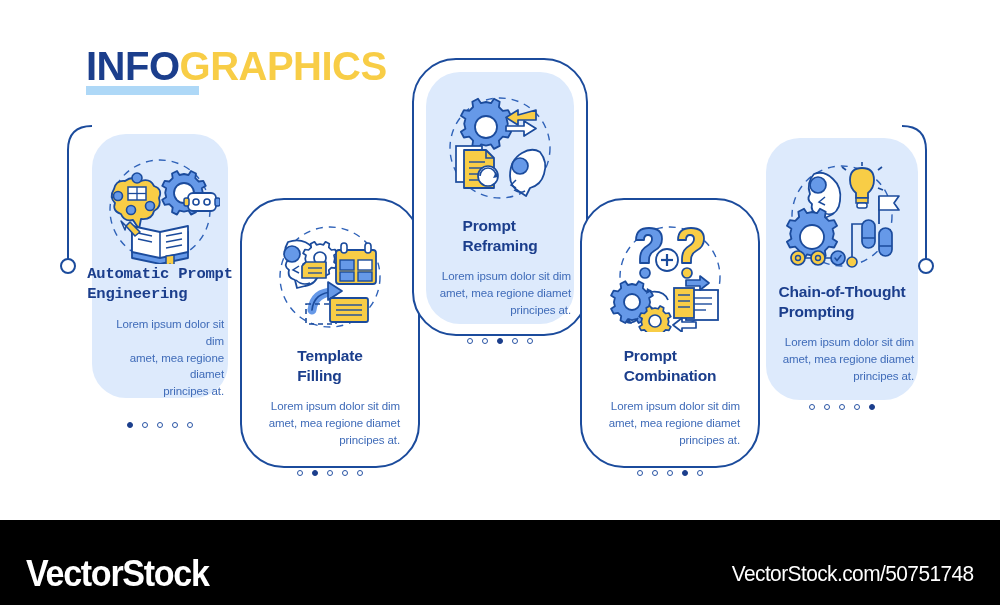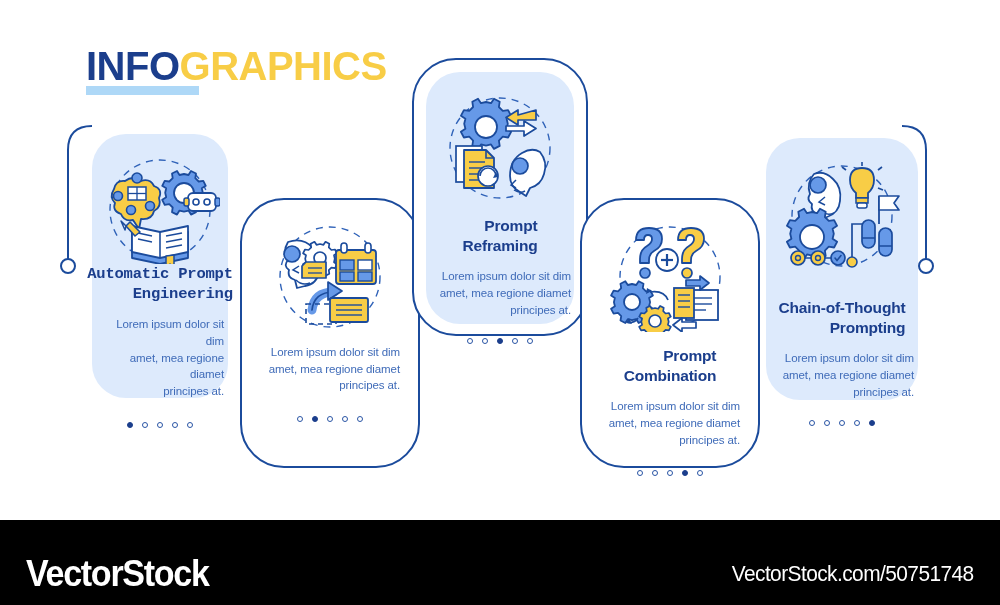--- a/index.html
+++ b/index.html
@@ -53,21 +53,21 @@
     width:100%; height:100%;
     display:flex; flex-direction:column; align-items:center;
     padding-top:10px;
   }
 
   .icon-wrap { position:relative; }
   .icon-wrap svg { display:block; }
 
   .card-title {
     color:#1b3e8c; font-weight:bold; font-size:15.5px;
-    text-align:right; line-height:1.3; letter-spacing:-0.2px;
+    text-align:left; line-height:1.3; letter-spacing:-0.2px;
     white-space:pre-line;
   }
   .card-body {
     color:#3f6bb8; font-size:11.5px; text-align:right;
     line-height:1.45; letter-spacing:-0.1px;
     white-space:pre-line;
   }
   .dots { display:flex; gap:9px; align-items:center; }
   .dot { width:6px; height:6px; border-radius:50%; border:1.4px solid #2a55a5; background:transparent; }
   .dot.on { background:#1b3e8c; border-color:#1b3e8c; }
@@ -197,20 +197,22 @@
           <path d="M58,60 l14,9 l-14,9 z" fill="#6699e8" stroke="#1b4b9c" stroke-width="1.7" stroke-linejoin="round"></path>
 
           <rect x="36" y="82" width="30" height="20" fill="none" stroke="#1b4b9c" stroke-width="1.6" stroke-dasharray="5 4"></rect>
 
           <rect x="60" y="76" width="38" height="24" rx="2" fill="#f8cd46" stroke="#1b4b9c" stroke-width="1.8"></rect>
           <line x1="66" y1="83" x2="92" y2="83" stroke="#1b4b9c" stroke-width="1.4"></line>
           <line x1="66" y1="88" x2="92" y2="88" stroke="#1b4b9c" stroke-width="1.4"></line>
           <line x1="66" y1="93" x2="92" y2="93" stroke="#1b4b9c" stroke-width="1.4"></line>
         </svg>
       </div>
+      <div class="card-title" style="margin-top:14px;">Template
+Filling</div>
       <div class="card-body" style="margin-top:12px; width:140px;">Lorem ipsum dolor sit dim
 amet, mea regione diamet
 principes at.</div>
       <div class="dots" style="margin-top:22px;">
         <span class="dot"></span>
         <span class="dot on"></span>
         <span class="dot"></span>
         <span class="dot"></span>
         <span class="dot"></span>
       </div>
@@ -357,21 +359,21 @@
 
           <rect x="82" y="58" width="13" height="28" rx="6.5" fill="#6699e8" stroke="#1b4b9c" stroke-width="1.7"></rect>
           <line x1="82" y1="76" x2="95" y2="76" stroke="#1b4b9c" stroke-width="1.5"></line>
           <rect x="99" y="66" width="13" height="28" rx="6.5" fill="#6699e8" stroke="#1b4b9c" stroke-width="1.7"></rect>
           <line x1="99" y1="84" x2="112" y2="84" stroke="#1b4b9c" stroke-width="1.5"></line>
 
           <line x1="99" y1="62" x2="99" y2="34" stroke="#1b4b9c" stroke-width="1.8"></line>
           <path d="M99,34 l20,0 l-5,7 l5,7 l-20,0 z" fill="#ffffff" stroke="#1b4b9c" stroke-width="1.7" stroke-linejoin="round"></path>
         </svg>
       </div>
-      <div class="card-title" style="margin-top:26px;">Chain-of-Thought
+      <div class="card-title" style="margin-top:10px;">Chain-of-Thought
 Prompting</div>
       <div class="card-body" style="margin-top:12px; width:144px;">Lorem ipsum dolor sit dim
 amet, mea regione diamet
 principes at.</div>
       <div class="dots" style="margin-top:20px;">
         <span class="dot"></span>
         <span class="dot"></span>
         <span class="dot"></span>
         <span class="dot"></span>
         <span class="dot on"></span>

